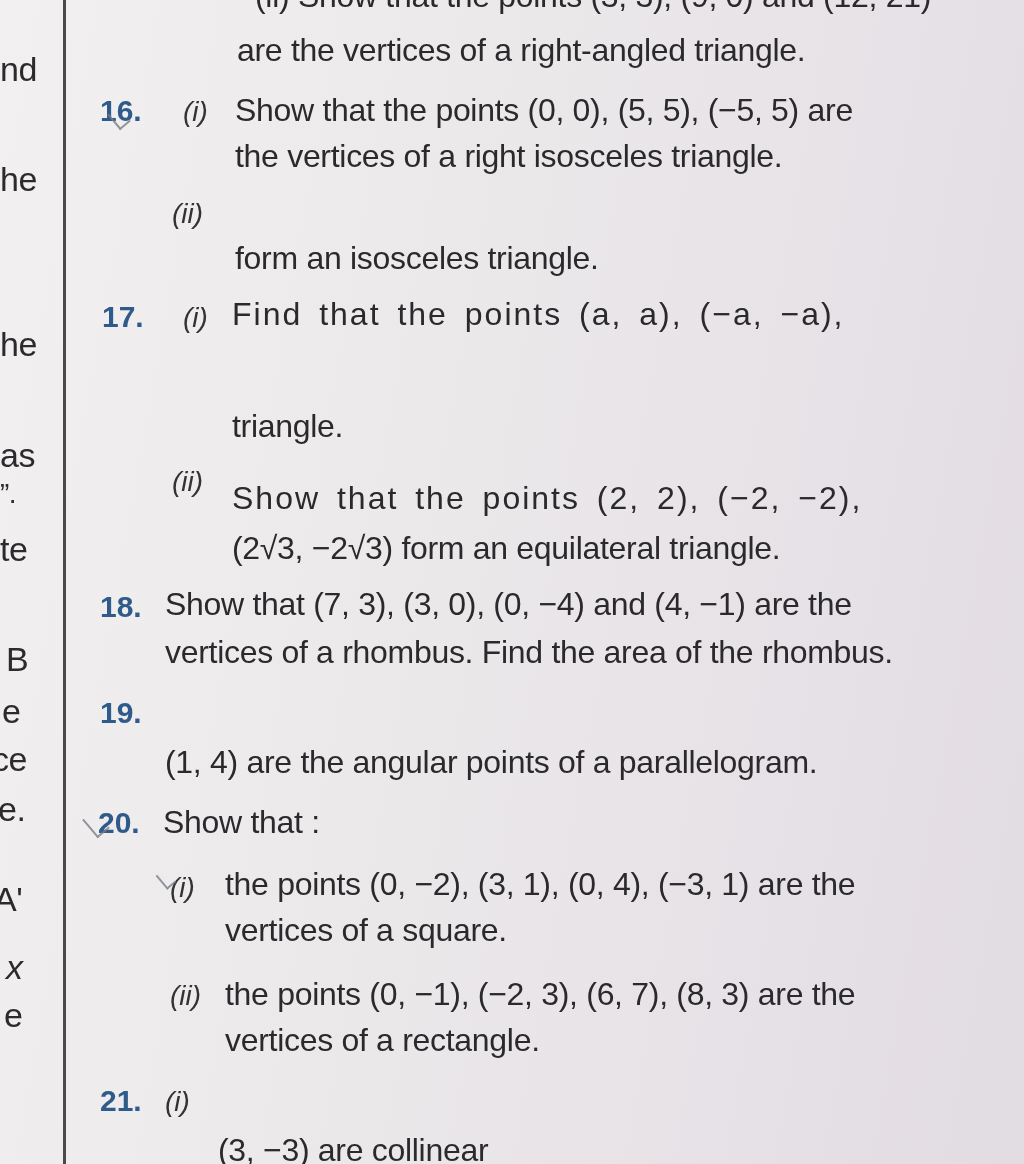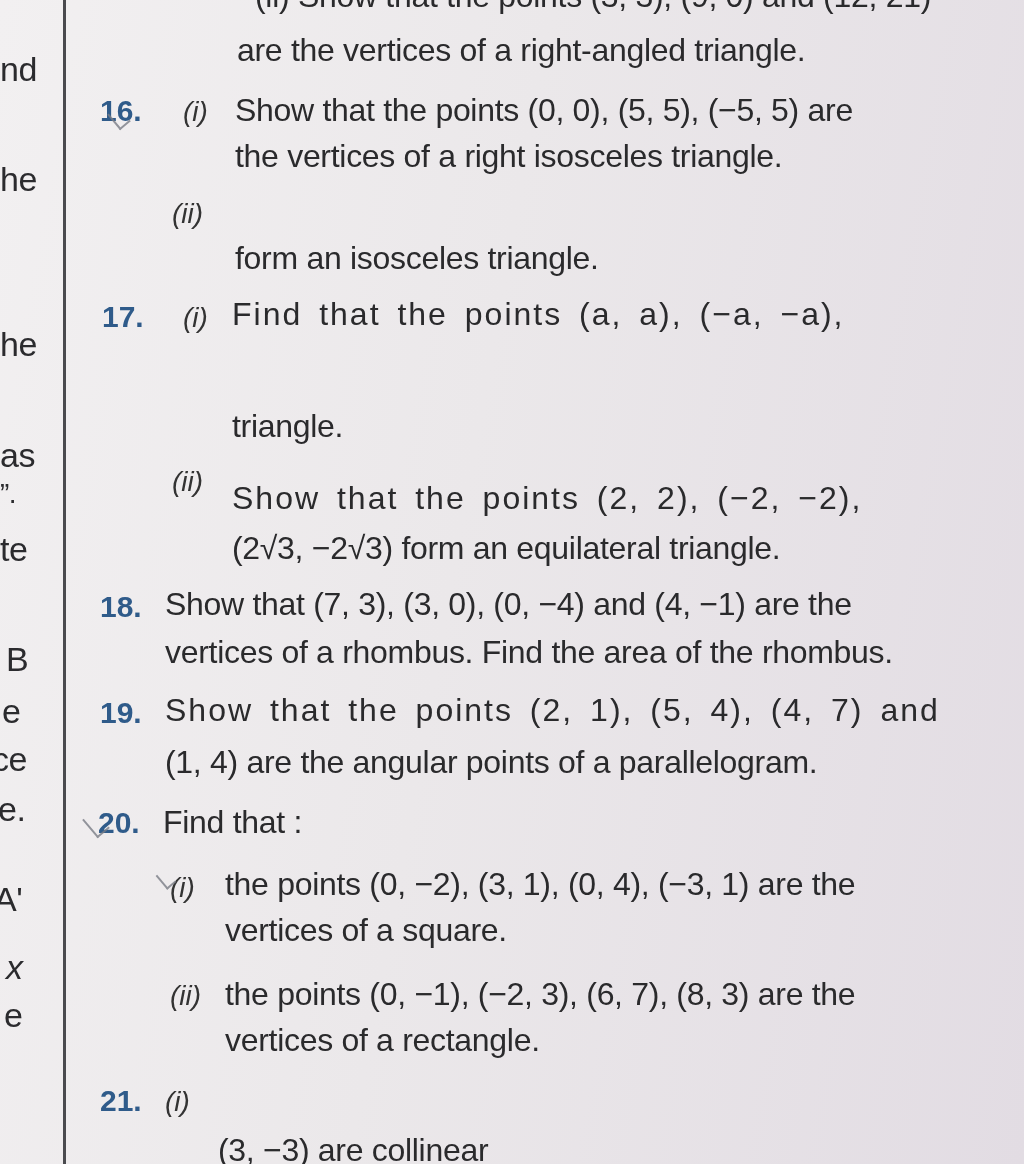--- a/index.html
+++ b/index.html
@@ -78,26 +78,25 @@
   <span class="line" style="left:232px;top:408px">triangle.</span>
   <span class="part" style="left:172px;top:466px">(ii)</span>
   <span class="line wide" style="left:232px;top:480px">Show that the points (2, 2), (−2, −2),</span>
   <span class="line" style="left:232px;top:530px">(2√3, −2√3) form an equilateral triangle.</span>
 
   <span class="qnum" style="left:100px;top:590px">18.</span>
   <span class="line" style="left:165px;top:586px">Show that (7, 3), (3, 0), (0, −4) and (4, −1) are the</span>
   <span class="line" style="left:165px;top:634px">vertices of a rhombus. Find the area of the rhombus.</span>
 
   <span class="qnum" style="left:100px;top:696px">19.</span>
-  <span class="line wide" style="left:165px;top:692px">Show that the points (2, 1), (5, 4), (4, 7) and</span>
   <span class="line" style="left:165px;top:744px">(1, 4) are the angular points of a parallelogram.</span>
 
   <span class="qnum" style="left:98px;top:806px">20.</span>
   <div class="tick" style="left:88px;top:812px;width:14px;height:22px"></div>
-  <span class="line" style="left:163px;top:804px">Find that :</span>
+  <span class="line" style="left:163px;top:804px">Show that :</span>
   <span class="part" style="left:170px;top:872px">(i)</span>
   <div class="tick" style="left:160px;top:870px;width:10px;height:16px"></div>
   <span class="line" style="left:225px;top:866px">the points (0, −2), (3, 1), (0, 4), (−3, 1) are the</span>
   <span class="line" style="left:225px;top:912px">vertices of a square.</span>
   <span class="part" style="left:170px;top:980px">(ii)</span>
   <span class="line" style="left:225px;top:976px">the points (0, −1), (−2, 3), (6, 7), (8, 3) are the</span>
   <span class="line" style="left:225px;top:1022px">vertices of a rectangle.</span>
 
   <span class="qnum" style="left:100px;top:1084px">21.</span>
   <span class="part" style="left:165px;top:1086px">(i)</span>

